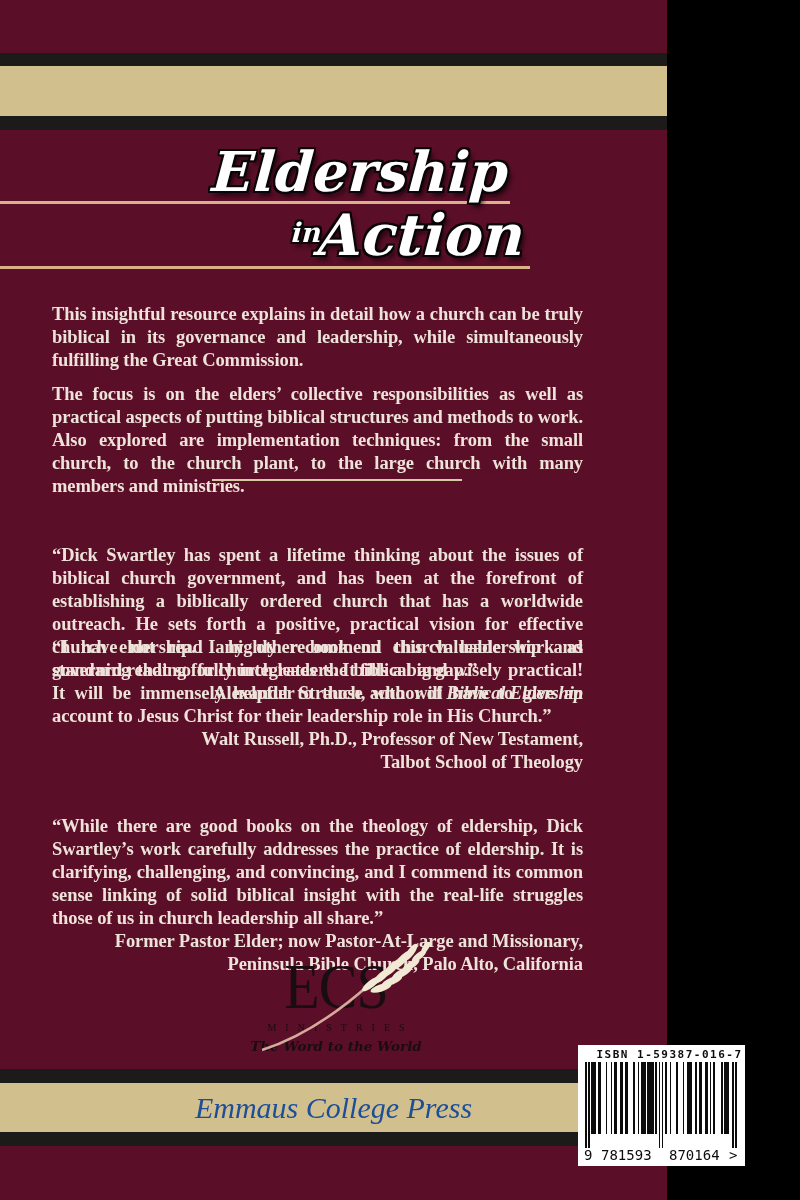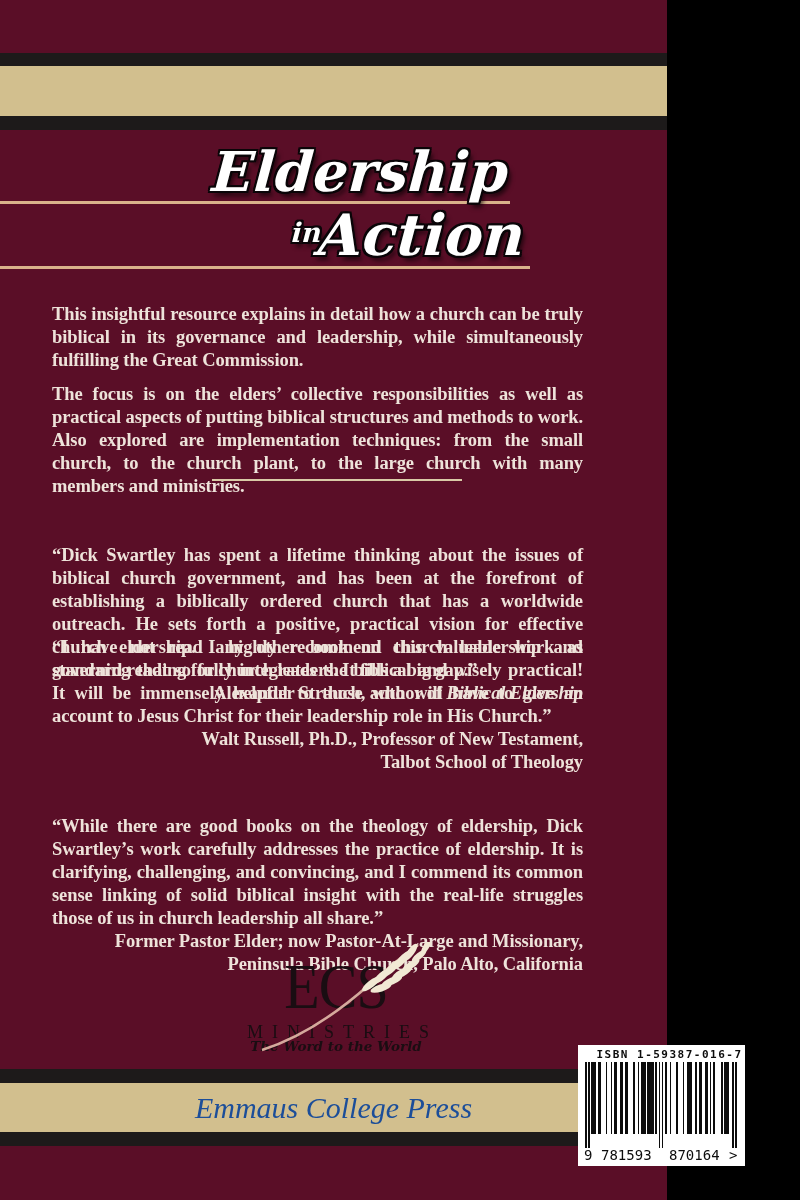--- a/index.html
+++ b/index.html
@@ -50,21 +50,21 @@
   .divider{position:absolute;left:212px;top:479px;width:250px;height:2px;background:#d9caa6;}
 
   .logo{position:absolute;left:238px;top:942px;width:196px;height:114px;}
   .logo .ecs{
     position:absolute;left:0;top:16px;width:100%;text-align:center;
     font-family:"Liberation Serif", serif;color:#1a0d12;
     font-size:58px;line-height:1;letter-spacing:-1px;transform:scaleY(1.08);
   }
   .logo .ministries{
     position:absolute;left:0;top:80px;width:100%;text-align:center;
-    color:#1a0d12;font-size:18px;letter-spacing:9px;text-indent:9px;
+    color:#1a0d12;font-size:10px;letter-spacing:9px;text-indent:9px;
     font-family:"Liberation Serif", serif;
   }
   .logo .tagline{
     position:absolute;left:0;top:96px;width:100%;text-align:center;
     color:#1a0d12;font-size:13.5px;font-style:italic;font-weight:bold;
     font-family:"DejaVu Serif", serif;
   }
   .logo svg{position:absolute;left:0;top:0;z-index:4;}
 
   .imprint{

